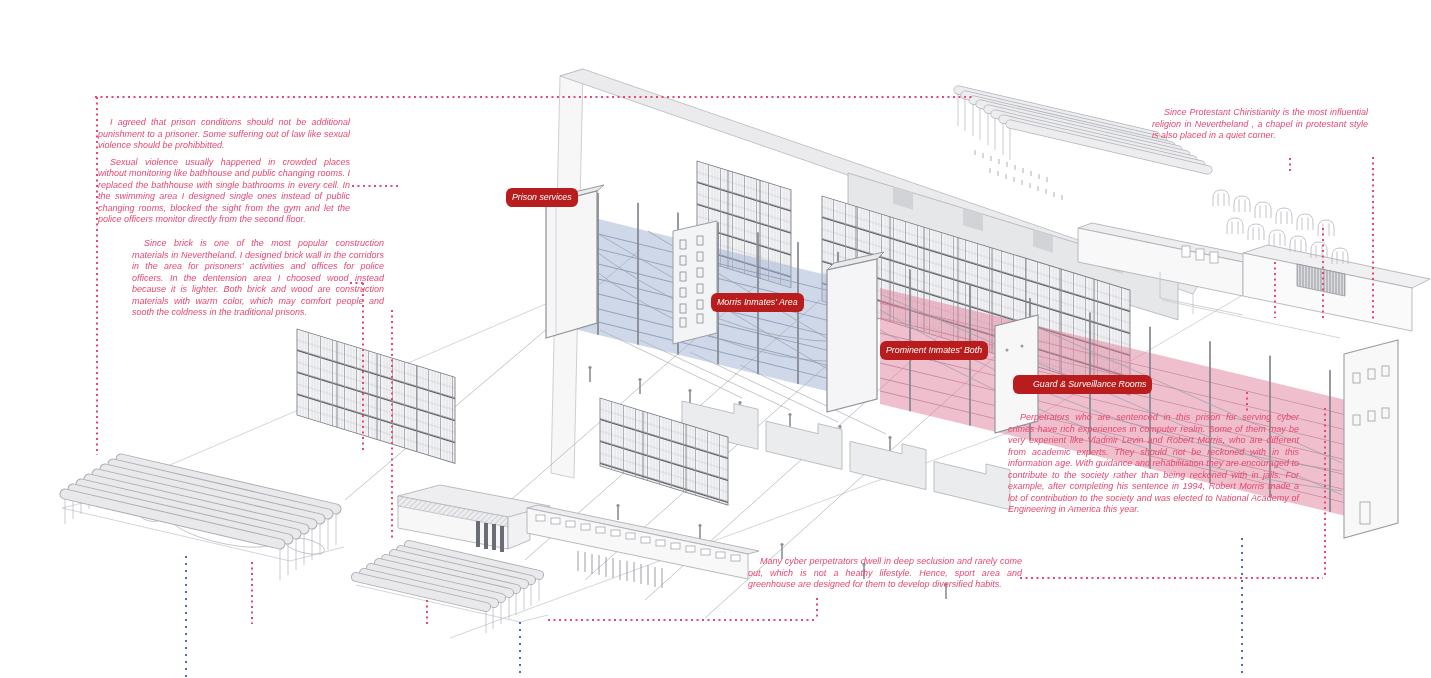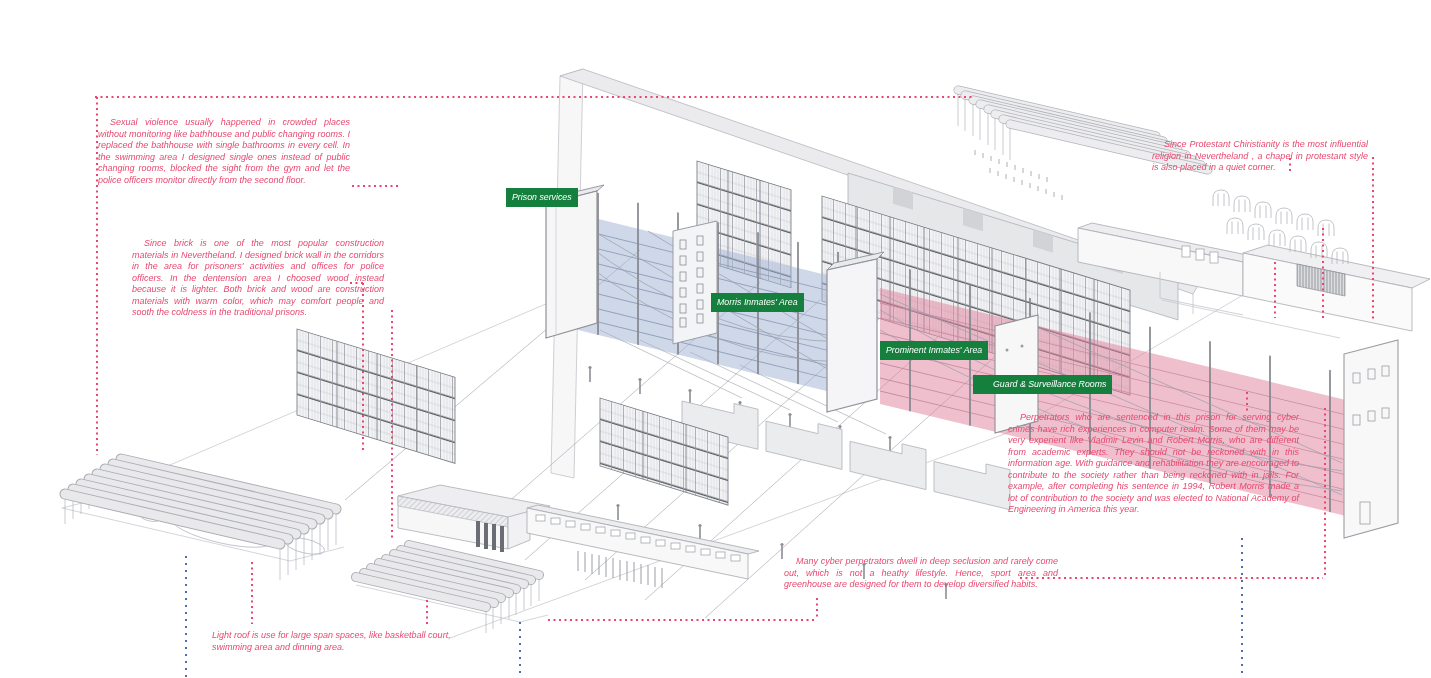--- a/index.html
+++ b/index.html
@@ -3,22 +3,22 @@
 <meta charset="utf-8">
 <style>
   html,body{margin:0;padding:0;background:#fff;}
   #stage{position:relative;width:1431px;height:678px;overflow:hidden;background:#fff;
          font-family:"Liberation Sans",sans-serif;}
   #drawing{position:absolute;left:0;top:0;}
   .note{position:absolute;font-style:italic;font-size:9px;line-height:11.5px;
         color:#e8486f;text-align:justify;}
   .note p{margin:0 0 5px 0;text-indent:12px;}
   .note.left-align{text-align:left;}
-  .chip{position:absolute;background:#15803d;color:#ffffff;font-style:italic;
-        font-size:8.8px;line-height:1;padding:5px 6px;white-space:nowrap;}
+  .chip{position:absolute;background:#b91c1c;color:#ffffff;font-style:italic;
+        font-size:8.8px;line-height:1;padding:5px 6px;white-space:nowrap;border-radius:6px;}
 </style>
 </head>
 <body>
 
 <div id="stage">
 
 <svg id="drawing" width="1431" height="678" viewBox="0 0 1431 678">
   <defs>
     <pattern id="cells" width="12" height="22" patternUnits="userSpaceOnUse">
       <rect width="12" height="22" fill="#f3f3f5"></rect>
@@ -307,41 +307,39 @@
   </g>
 
   <g stroke="#4d6cae" stroke-width="2" stroke-dasharray="2 5" fill="none">
     <path d="M186,556 V678"></path>
     <path d="M520,622 V678"></path>
     <path d="M1242,538 V678"></path>
   </g>
 </svg>
 
 <div class="note" style="left:98px;top:117px;width:252px;">
+  <p>I agreed that prison conditions should not be additional punishment to a prisoner. Some suffering out of law like sexual violence should be prohibbitted.</p>
   <p>Sexual violence usually happened in crowded places without monitoring like bathhouse and public changing rooms. I replaced the bathhouse with single bathrooms in every cell. In the swimming area I designed single ones instead of public changing rooms, blocked the sight from the gym and let the police officers monitor directly from the second floor.</p>
 </div>
 
 <div class="note" style="left:98px;top:238px;width:252px;margin-left:34px;">
   <p>Since brick is one of the most popular construction materials in Nevertheland. I designed brick wall in the corridors  in the area for prisoners' activities and offices for police officers. In the dentension area I choosed wood instead because it is lighter. Both brick and wood are construction materials with warm color, which  may comfort people and sooth the coldness in the traditional prisons.</p>
 </div>
 
-<div class="note" style="left:1152px;top:107px;width:216px;margin-top:32px;">
+<div class="note" style="left:1152px;top:107px;width:216px;">
   <p>Since Protestant Chiristianity is the most influential religion  in Nevertheland , a chapel in protestant style is also placed in a quiet corner.</p>
 </div>
 
 <div class="note" style="left:1008px;top:412px;width:291px;">
   <p>Perpetrators who are sentenced in this prison for serving cyber crimes have rich experiences in computer realm. Some of them may be very experient like Vladmir Levin and Robert Morris, who are different from academic experts. They should not be reckoned with in this information age. With guidance and rehabilitation they are encouraged to contribute to the society  rather than being reckoned with in jails. For example, after completing his sentence in 1994, Robert Morris made a lot of contribution to the society and was elected to National Academy of Engineering in America this year.</p>
 </div>
 
-<div class="note" style="left:748px;top:556px;width:274px;margin-left:36px;">
+<div class="note" style="left:748px;top:556px;width:274px;">
   <p>Many cyber perpetrators dwell in deep seclusion and rarely come out, which is not a heathy lifestyle. Hence, sport area and greenhouse are designed for them to develop diversified habits.</p>
 </div>
 
-<div class="note left-align" style="left:212px;top:630px;width:250px;">
-  <p style="text-indent:0;">Light roof is  use for large span spaces, like basketball court, swimming area and dinning area.</p>
-</div>
 
 <div class="chip" style="left:506px;top:188px;">Prison services</div>
 <div class="chip" style="left:711px;top:293px;">Morris Inmates' Area</div>
-<div class="chip" style="left:880px;top:341px;">Prominent Inmates' Area</div>
-<div class="chip" style="left:973px;top:375px;padding-left:20px;">Guard &amp; Surveillance Rooms</div>
+<div class="chip" style="left:880px;top:341px;">Prominent Inmates' Both</div>
+<div class="chip" style="left:1013px;top:375px;padding-left:20px;">Guard &amp; Surveillance Rooms</div>
 
 </div>
 
 </body></html>

